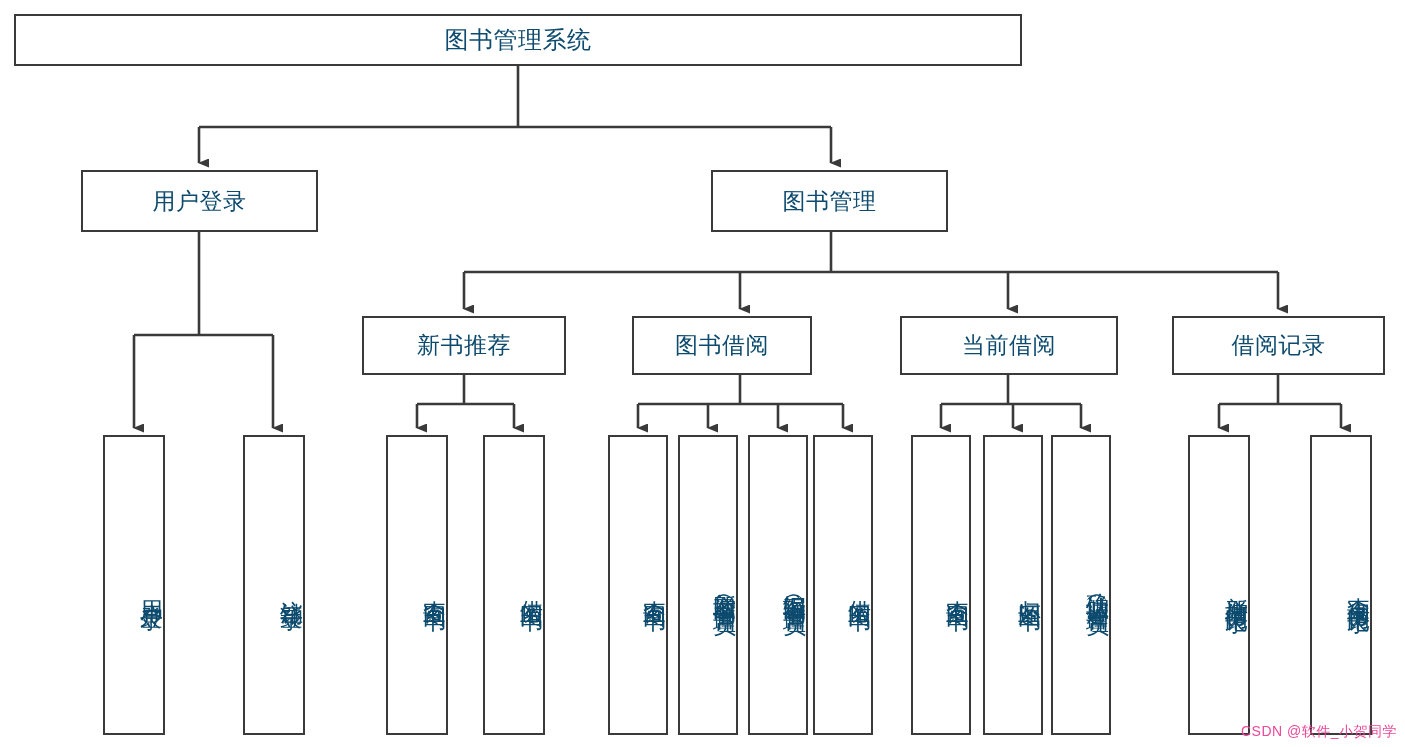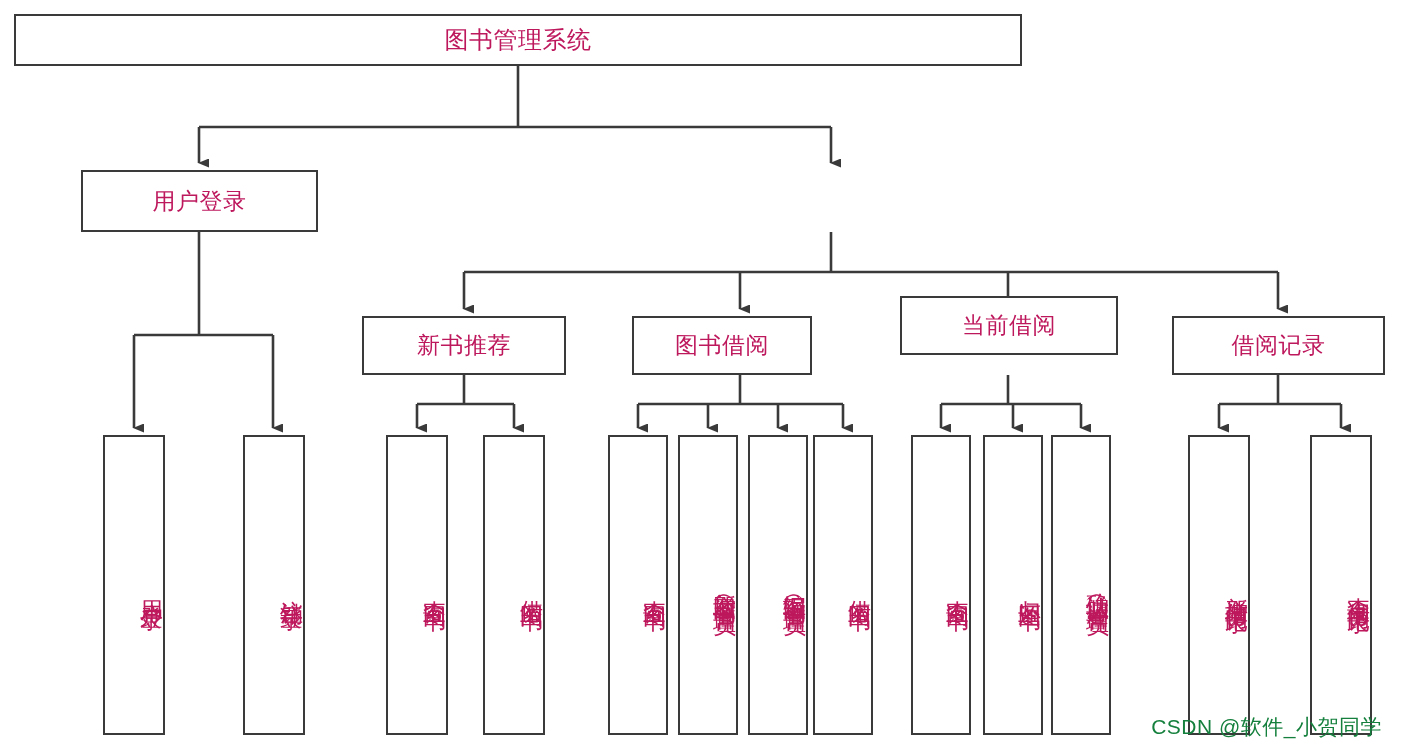--- a/index.html
+++ b/index.html
@@ -27,21 +27,21 @@
     height: 747px;
   }
   .node {
     position: absolute;
     box-sizing: border-box;
     border: 2.5px solid #3a3a3a;
     background: #ffffff;
     display: flex;
     align-items: center;
     justify-content: center;
-    color: #be185d;
+    color: #0c4a6e;
   }
   .node-h {
     font-size: 23px;
     letter-spacing: 0.5px;
     white-space: nowrap;
   }
   .node-root {
     font-size: 24px;
   }
   .node-v {
@@ -54,24 +54,24 @@
     align-items: flex-start;
     justify-content: center;
     white-space: nowrap;
   }
   .node-v span {
     writing-mode: vertical-rl;
     text-orientation: upright;
   }
   #watermark {
     position: absolute;
-    right: 23px;
+    right: 8px;
     bottom: 6px;
-    font-size: 21px;
-    color: #15803d;
+    font-size: 14px;
+    color: #ec4899;
     white-space: nowrap;
     letter-spacing: 0.5px;
   }
 </style>
 </head>
 <body>
 
 <div id="diagram-root">
 
   <svg id="connector-layer" viewBox="0 0 1405 747" xmlns="http://www.w3.org/2000/svg">
@@ -126,28 +126,31 @@
     </g>
   </svg>
 
   <div class="node node-h node-root" style="left:14px; top:14px; width:1008px; height:52px;">
     <span>图书管理系统</span>
   </div>
 
   <div class="node node-h" style="left:81px; top:170px; width:237px; height:62px;">
     <span>用户登录</span>
   </div>
+  <div class="node node-h" style="left:711px; top:170px; width:237px; height:62px;">
+    <span>图书管理</span>
+  </div>
 
   <div class="node node-h" style="left:362px; top:316px; width:204px; height:59px;justify-content:center;">
     <span>新书推荐</span>
   </div>
   <div class="node node-h" style="left:632px; top:316px; width:180px; height:59px;">
     <span>图书借阅</span>
   </div>
-  <div class="node node-h" style="left:900px; top:296px; width:218px; height:59px;">
+  <div class="node node-h" style="left:900px; top:316px; width:218px; height:59px;">
     <span>当前借阅</span>
   </div>
   <div class="node node-h" style="left:1172px; top:316px; width:213px; height:59px;text-align:right;">
     <span>借阅记录</span>
   </div>
 
   <div class="node node-v" style="left:103px; top:435px; width:62px; height:300px;">
     <span>用户登录</span>
   </div>
   <div class="node node-v" style="left:243px; top:435px; width:62px; height:300px;">

